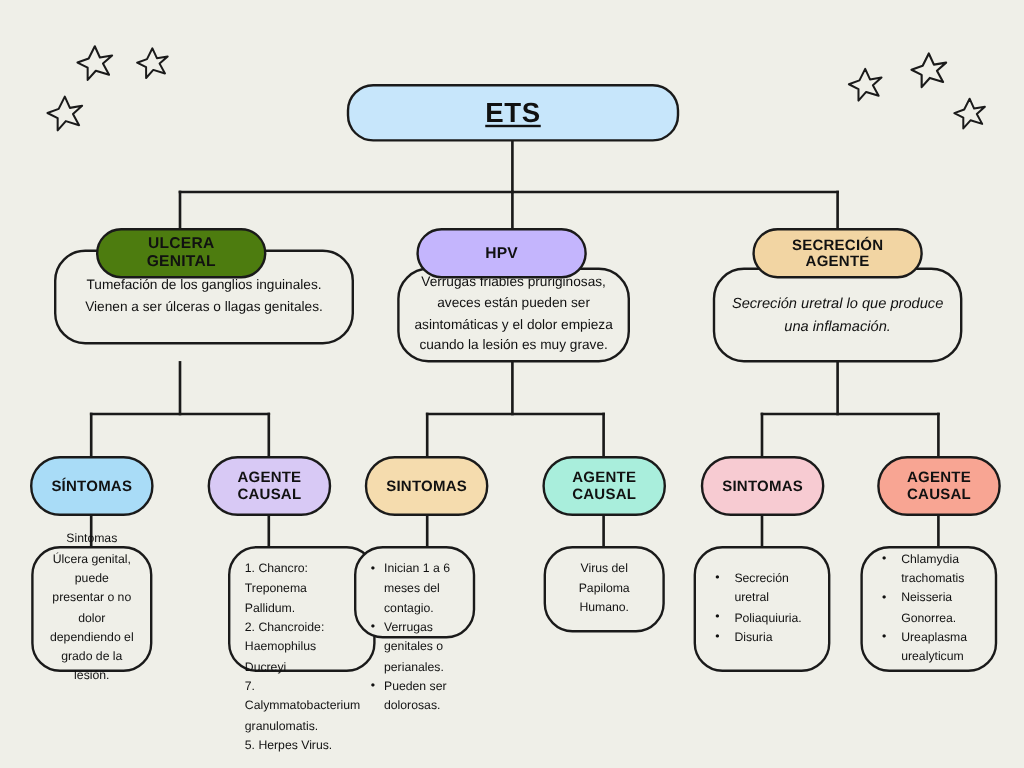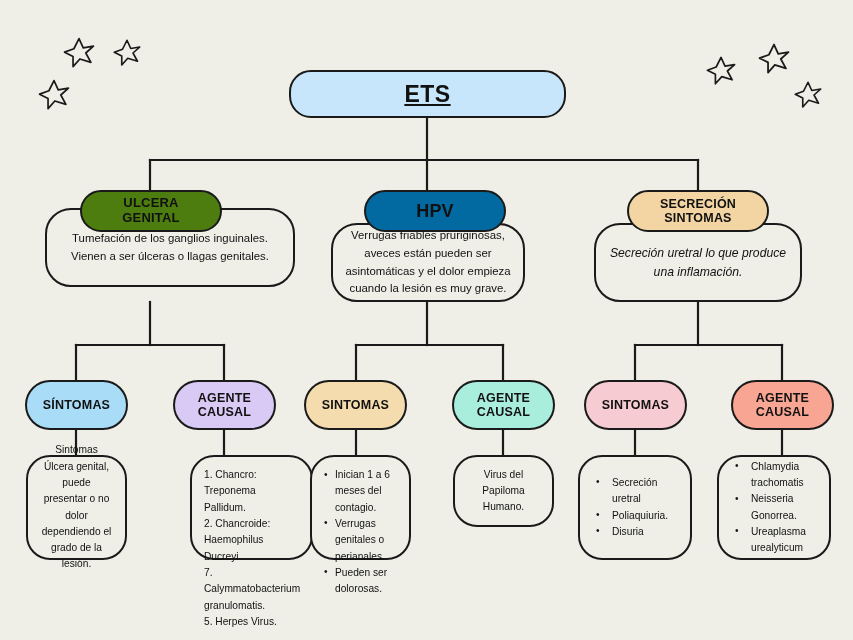--- a/index.html
+++ b/index.html
@@ -161,28 +161,28 @@
       <li>1. Chancro: Treponema Pallidum.</li>
       <li>2. Chancroide: Haemophilus Ducreyi</li>
       <li>7. Calymmatobacterium granulomatis.</li>
       <li>5. Herpes Virus.</li>
     </ol>
   </div>
 
   <div class="node desc" style="left:331px; top:223px; width:194px; height:79px;">
     <span style="white-space:pre-line;">Verrugas friables pruriginosas, aveces están pueden ser asintomáticas y el dolor empieza cuando la lesión es muy grave.</span>
   </div>
-  <div class="node pill" style="left:364px; top:190px; width:142px; height:42px; background:#0369a1; font-size:18px;">
+  <div class="node pill" style="left:347px; top:190px; width:142px; height:42px; background:#c4b5fd; font-size:13px;">
     <span style="white-space:pre-line;">HPV</span>
   </div>
 
   <div class="node pill" style="left:304px; top:380px; width:103px; height:50px; background:#F5DCAE; font-size:12.5px;">
     <span style="white-space:pre-line;">SINTOMAS</span>
   </div>
-  <div class="node leaf leftal" style="left:310px; top:455px; width:101px; height:105px; align-items:flex-start;">
+  <div class="node leaf leftal" style="left:295px; top:455px; width:101px; height:77px; align-items:flex-start;">
     <ul class="inner">
       <li>Inician 1 a 6 meses del contagio.</li>
       <li>Verrugas genitales o perianales.</li>
       <li>Pueden ser dolorosas.</li>
     </ul>
   </div>
 
   <div class="node pill" style="left:452px; top:380px; width:103px; height:50px; background:#A9EEDC; font-size:12.5px;">
     <span style="white-space:pre-line;">AGENTE
 CAUSAL</span>
@@ -191,21 +191,21 @@
     <div class="inner">
       <span style="white-space:pre-line;">Virus del Papiloma Humano.</span>
     </div>
   </div>
 
   <div class="node desc" style="left:594px; top:223px; width:208px; height:79px;font-style:italic;">
     <span style="white-space:pre-line; font-size:12.2px;">Secreción uretral lo que produce una inflamación.</span>
   </div>
   <div class="node pill" style="left:627px; top:190px; width:142px; height:42px; background:#F2D5A3; font-size:12.5px;">
     <span style="white-space:pre-line;">SECRECIÓN
-SINTOMAS</span>
+AGENTE</span>
   </div>
 
   <div class="node pill" style="left:584px; top:380px; width:103px; height:50px; background:#F7CBD2; font-size:12.5px;">
     <span style="white-space:pre-line;">SINTOMAS</span>
   </div>
   <div class="node leaf leftal" style="left:578px; top:455px; width:114px; height:105px;">
     <ul class="inner wide">
       <li>Secreción uretral</li>
       <li>Poliaquiuria.</li>
       <li>Disuria</li>

